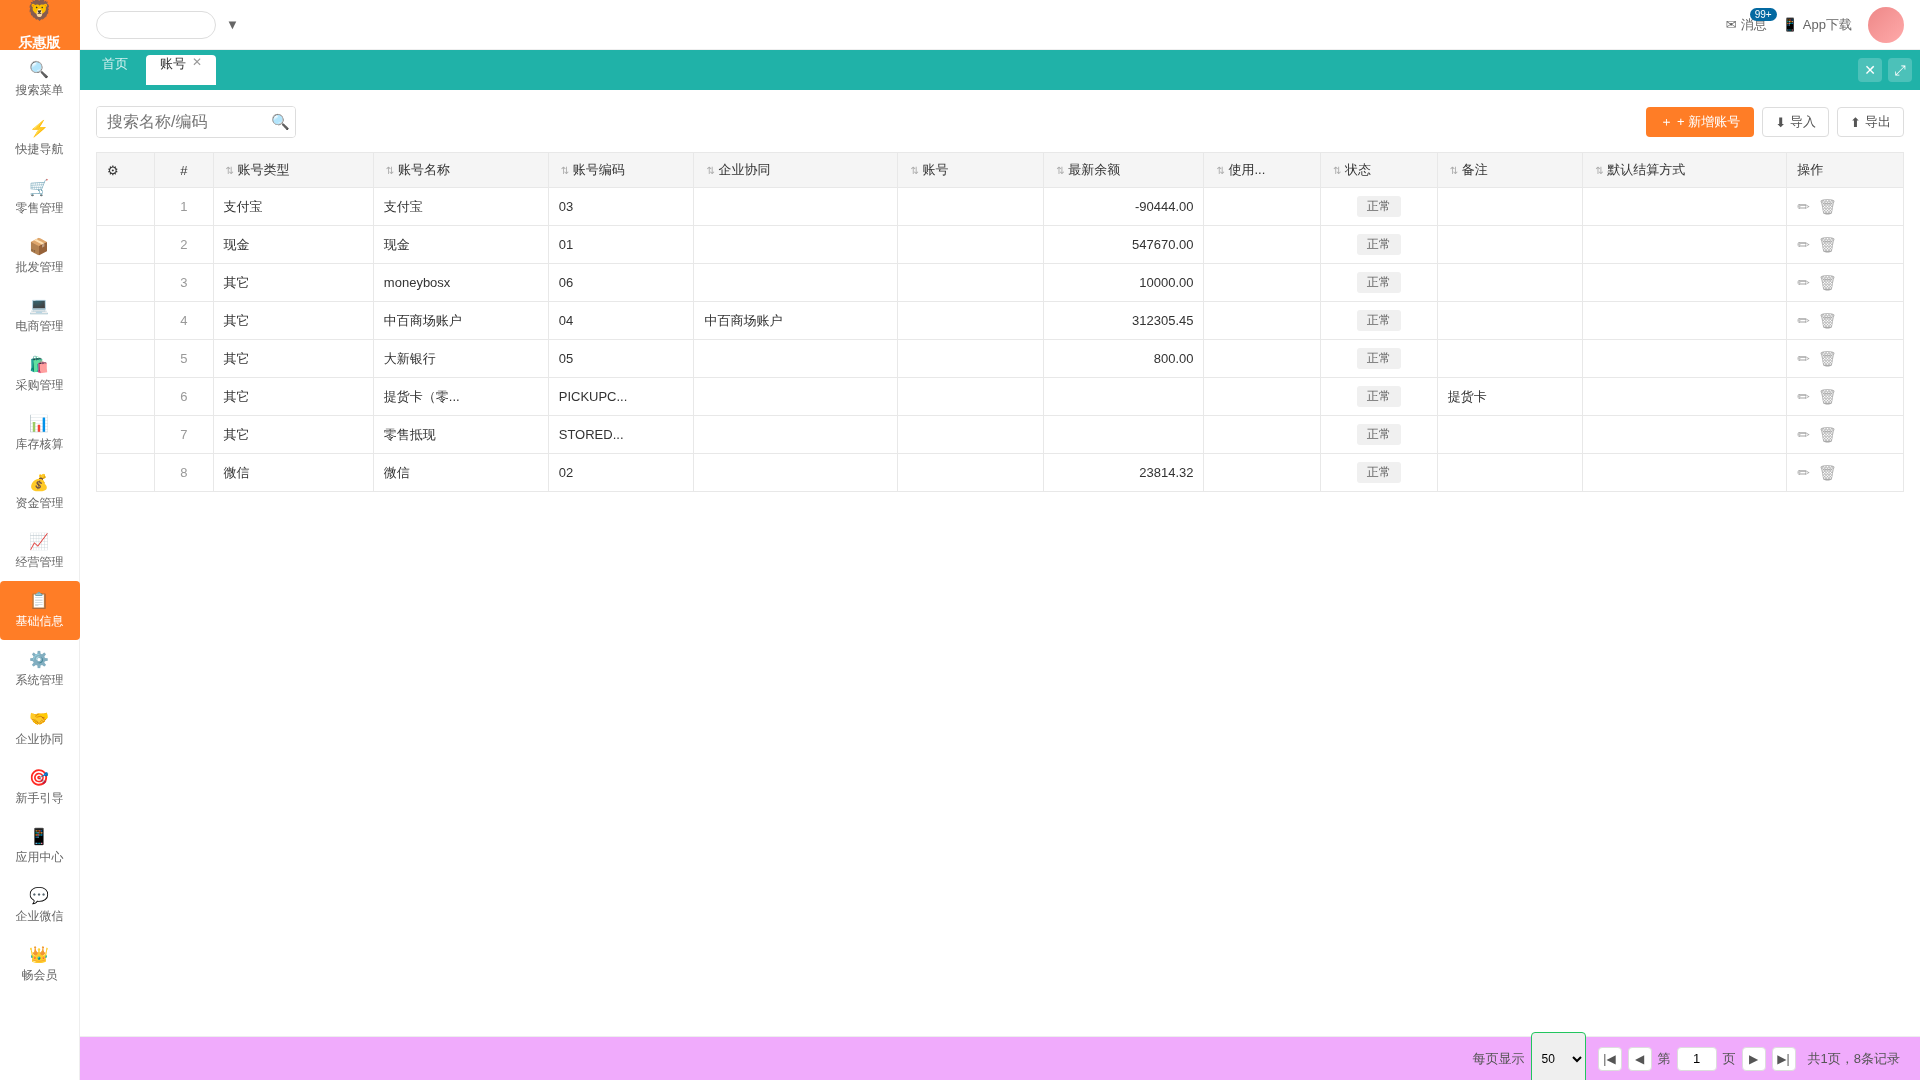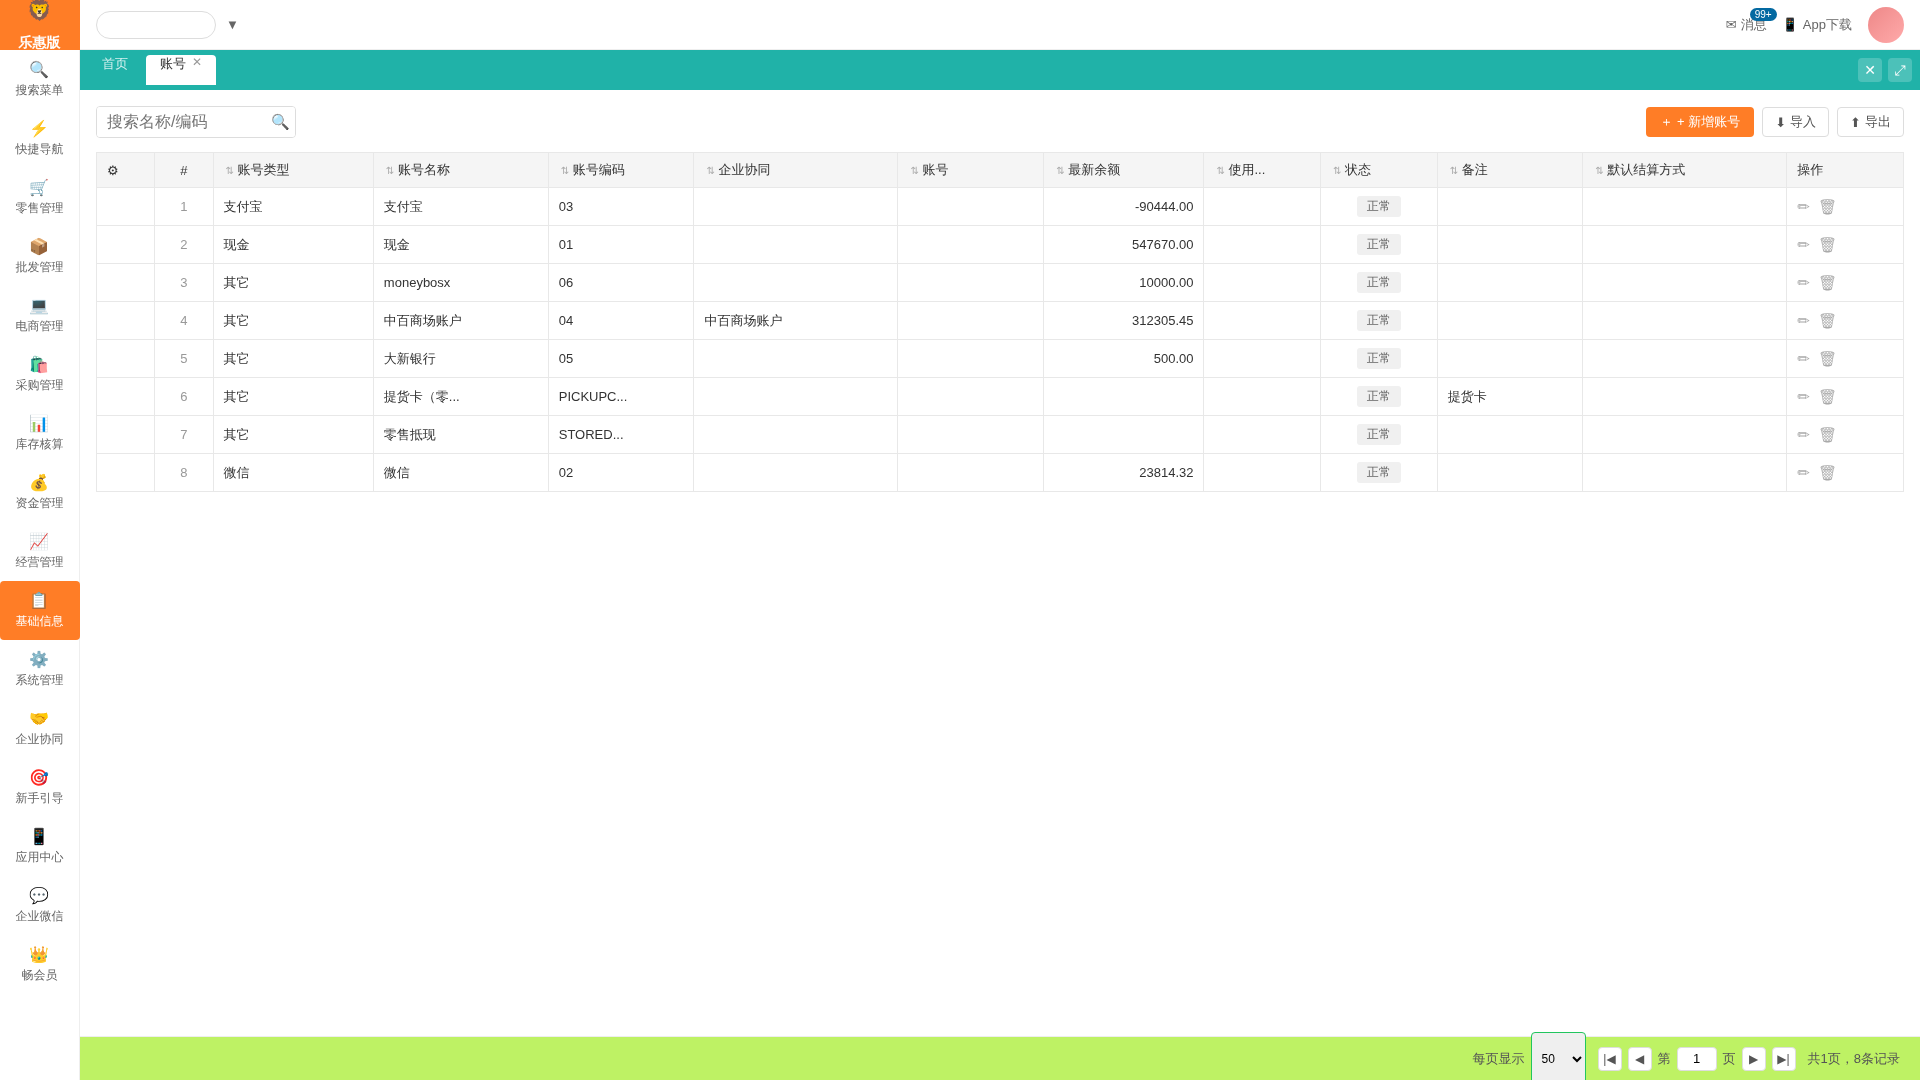--- a/index.html
+++ b/index.html
@@ -281,21 +281,21 @@
       color: #666;
     }
     .status-badge.normal { background: #f0f0f0; color: #666; }
 
     .action-icons { display: flex; gap: 8px; align-items: center; }
     .action-icon { color: #aaa; cursor: pointer; font-size: 15px; }
 
     
     .footer {
       height: 44px;
-      background: #bef264;
+      background: #f0abfc;
       border-top: 1px solid #eee;
       display: flex;
       align-items: center;
       justify-content: flex-end;
       padding: 0 20px;
       gap: 12px;
       font-size: 13px;
       color: #555;
     }
     .footer-page-size {
@@ -628,21 +628,21 @@
       </td>
     </tr>
           <tr>
       <td class="settings-icon-cell center"></td>
       <td style="text-align:center;color:#999;">5</td>
       <td>其它</td>
       <td>大新银行</td>
       <td>05</td>
       <td></td>
       <td></td>
-      <td class="balance">500.00</td>
+      <td class="balance">800.00</td>
       <td></td>
       <td class="center">
         <span class="status-badge normal">正常</span>
       </td>
       <td></td>
       <td></td>
       <td>
         <div class="action-icons">
           <span class="action-icon">✏</span>
           <span class="action-icon">🗑</span>

